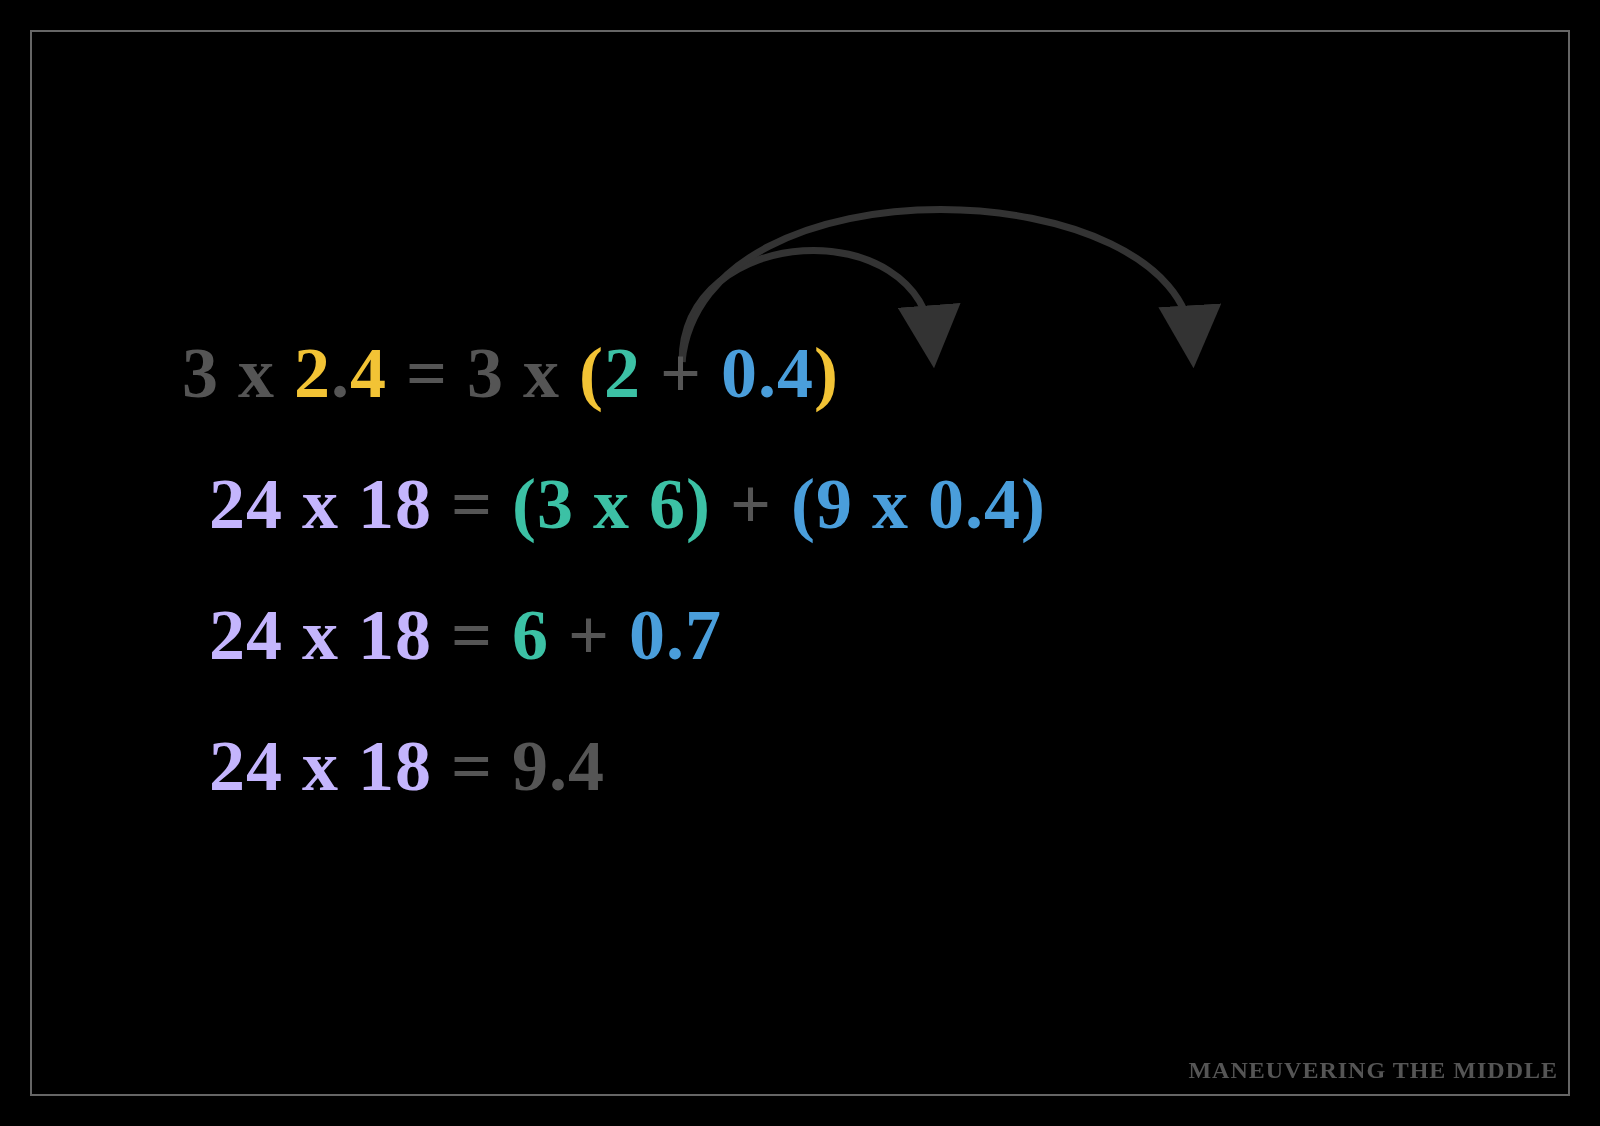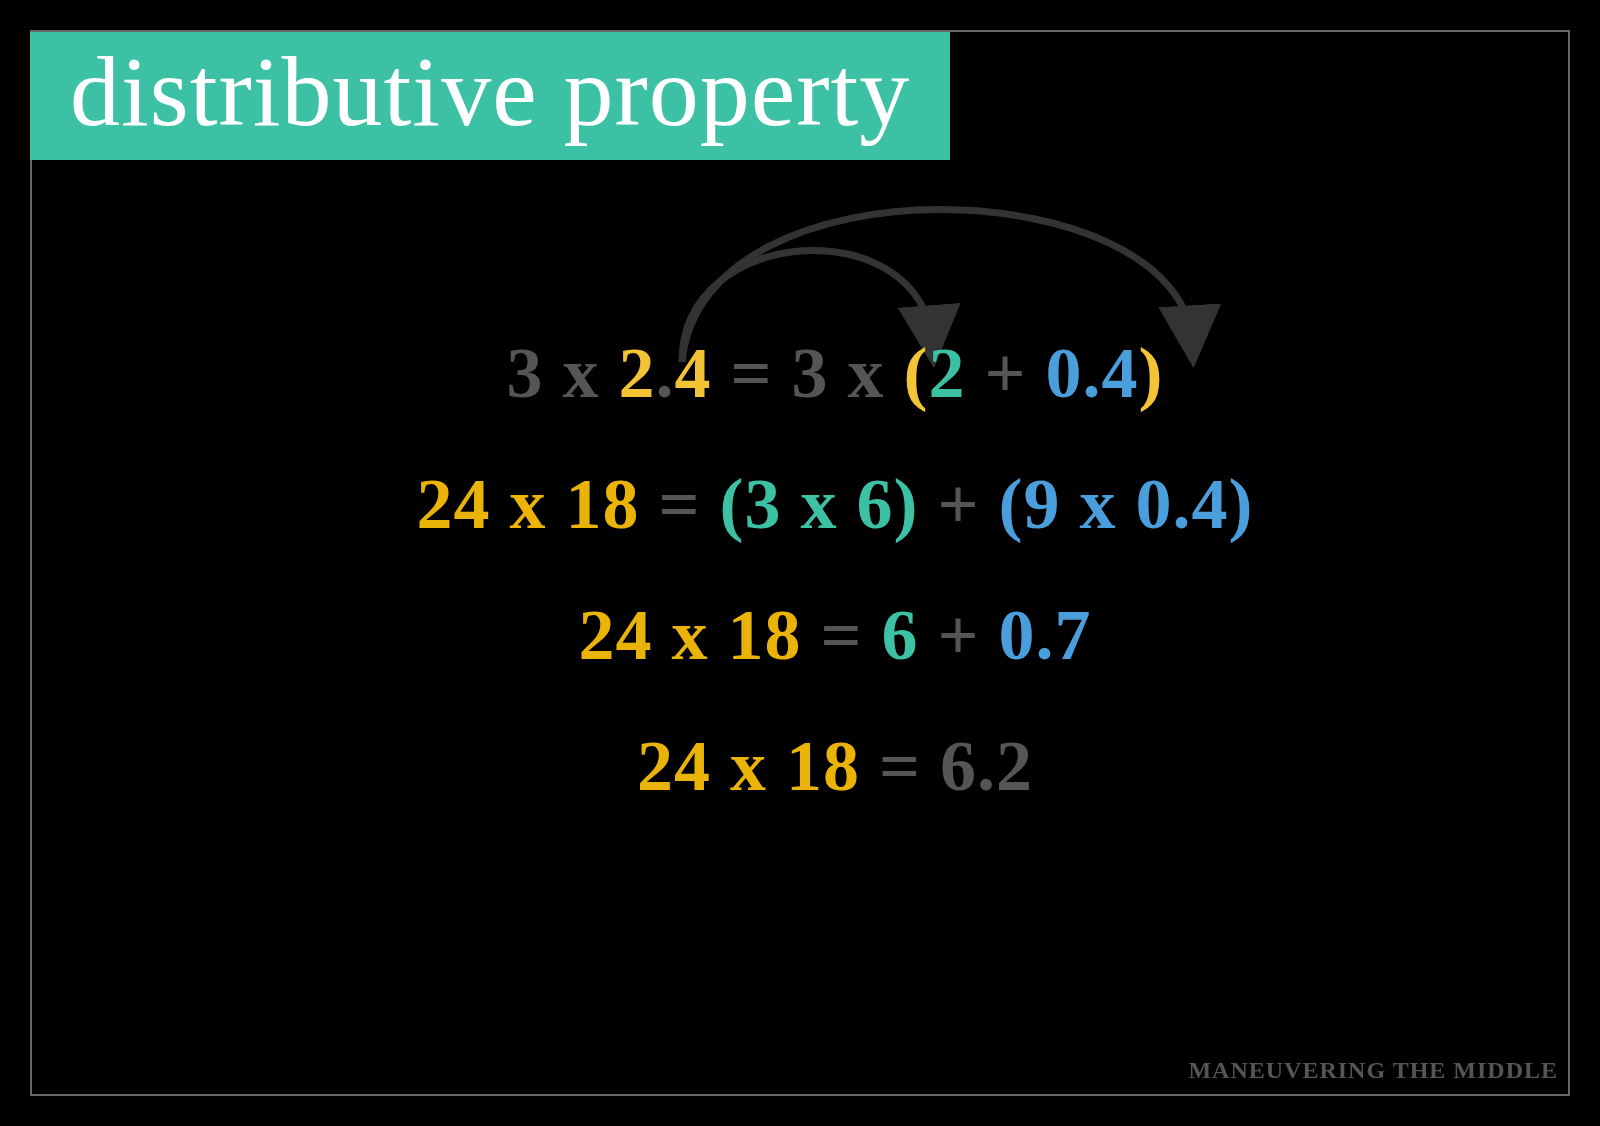--- a/index.html
+++ b/index.html
@@ -35,23 +35,22 @@
     top: 300px;
     left: 150px;
     right: 80px;
   }
   .line {
     font-size: 72px;
     font-weight: 600;
     margin-bottom: 48px;
     white-space: nowrap;
     letter-spacing: 1px;
-    text-align: center;
   }
-  .c-white   { color: #eab308; }
+  .c-white   { color: #c4b5fd; margin-left: 27px; }
   .c-gray    { color: #555555; }
   .c-yellow  { color: #f2c335; }
   .c-teal    { color: #3cc1a5; }
   .c-blue    { color: #4a9edb; }
   .arrows {
     position: absolute;
     top: 160px;
     left: 590px;
     width: 700px;
     height: 180px;
@@ -65,39 +64,36 @@
     font-size: 24px;
     font-weight: 700;
     letter-spacing: 1px;
   }
 </style>
 </head>
 <body>
 
 <div class="inner">
 
-  <div class="title-bar">
-    <span>distributive property</span>
-  </div>
 
   <svg class="arrows" viewBox="0 0 700 180">
     <defs>
       <marker id="ah" viewBox="0 0 12 12" refX="7" refY="6" markerWidth="9" markerHeight="9" orient="auto-start-reverse">
         <path d="M 0 0 L 12 6 L 0 12 z" fill="#333"></path>
       </marker>
     </defs>
 
     <path d="M 60 170 C 60 30, 300 20, 310 150" fill="none" stroke="#333" stroke-width="7" marker-end="url(#ah)"></path>
 
     <path d="M 60 170 C 80 -40, 560 -20, 570 150" fill="none" stroke="#333" stroke-width="7" marker-end="url(#ah)"></path>
   </svg>
 
   <div class="content">
     <div class="line"><span class="c-gray">3 x </span><span class="c-yellow">2</span><span class="c-gray">.</span><span class="c-yellow">4</span><span class="c-gray"> = </span><span class="c-gray">3 </span><span class="c-gray">x </span><span class="c-yellow">(</span><span class="c-teal">2</span><span class="c-gray"> + </span><span class="c-blue">0.4</span><span class="c-yellow">)</span></div>
     <div class="line"><span class="c-white">24 x 18 </span><span class="c-gray">= </span><span class="c-teal">(3 x 6)</span><span class="c-gray"> + </span><span class="c-blue">(9 x 0.4)</span></div>
     <div class="line"><span class="c-white">24 x 18 </span><span class="c-gray">= </span><span class="c-teal">6</span><span class="c-gray"> + </span><span class="c-blue">0.7</span></div>
-    <div class="line"><span class="c-white">24 x 18 </span><span class="c-gray">= </span><span class="c-gray">6.2</span></div>
+    <div class="line"><span class="c-white">24 x 18 </span><span class="c-gray">= </span><span class="c-gray">9.4</span></div>
   </div>
 
   <div class="watermark">
     <span>MANEUVERING THE MIDDLE</span>
   </div>
 </div>
 
 </body></html>

